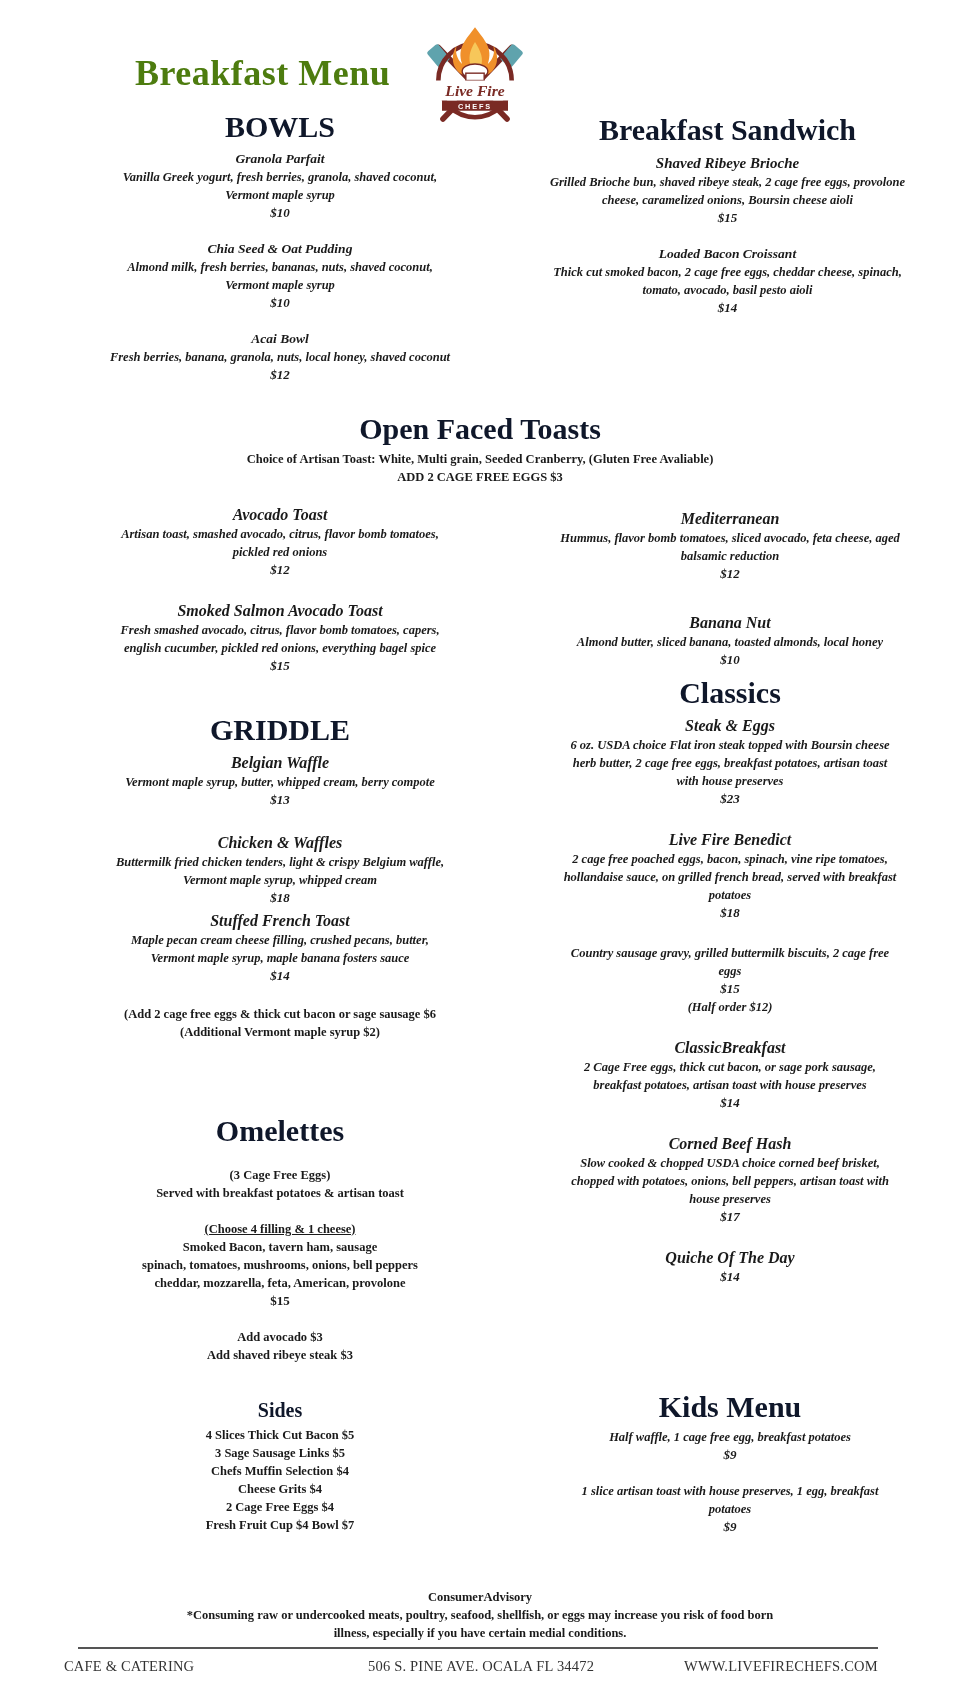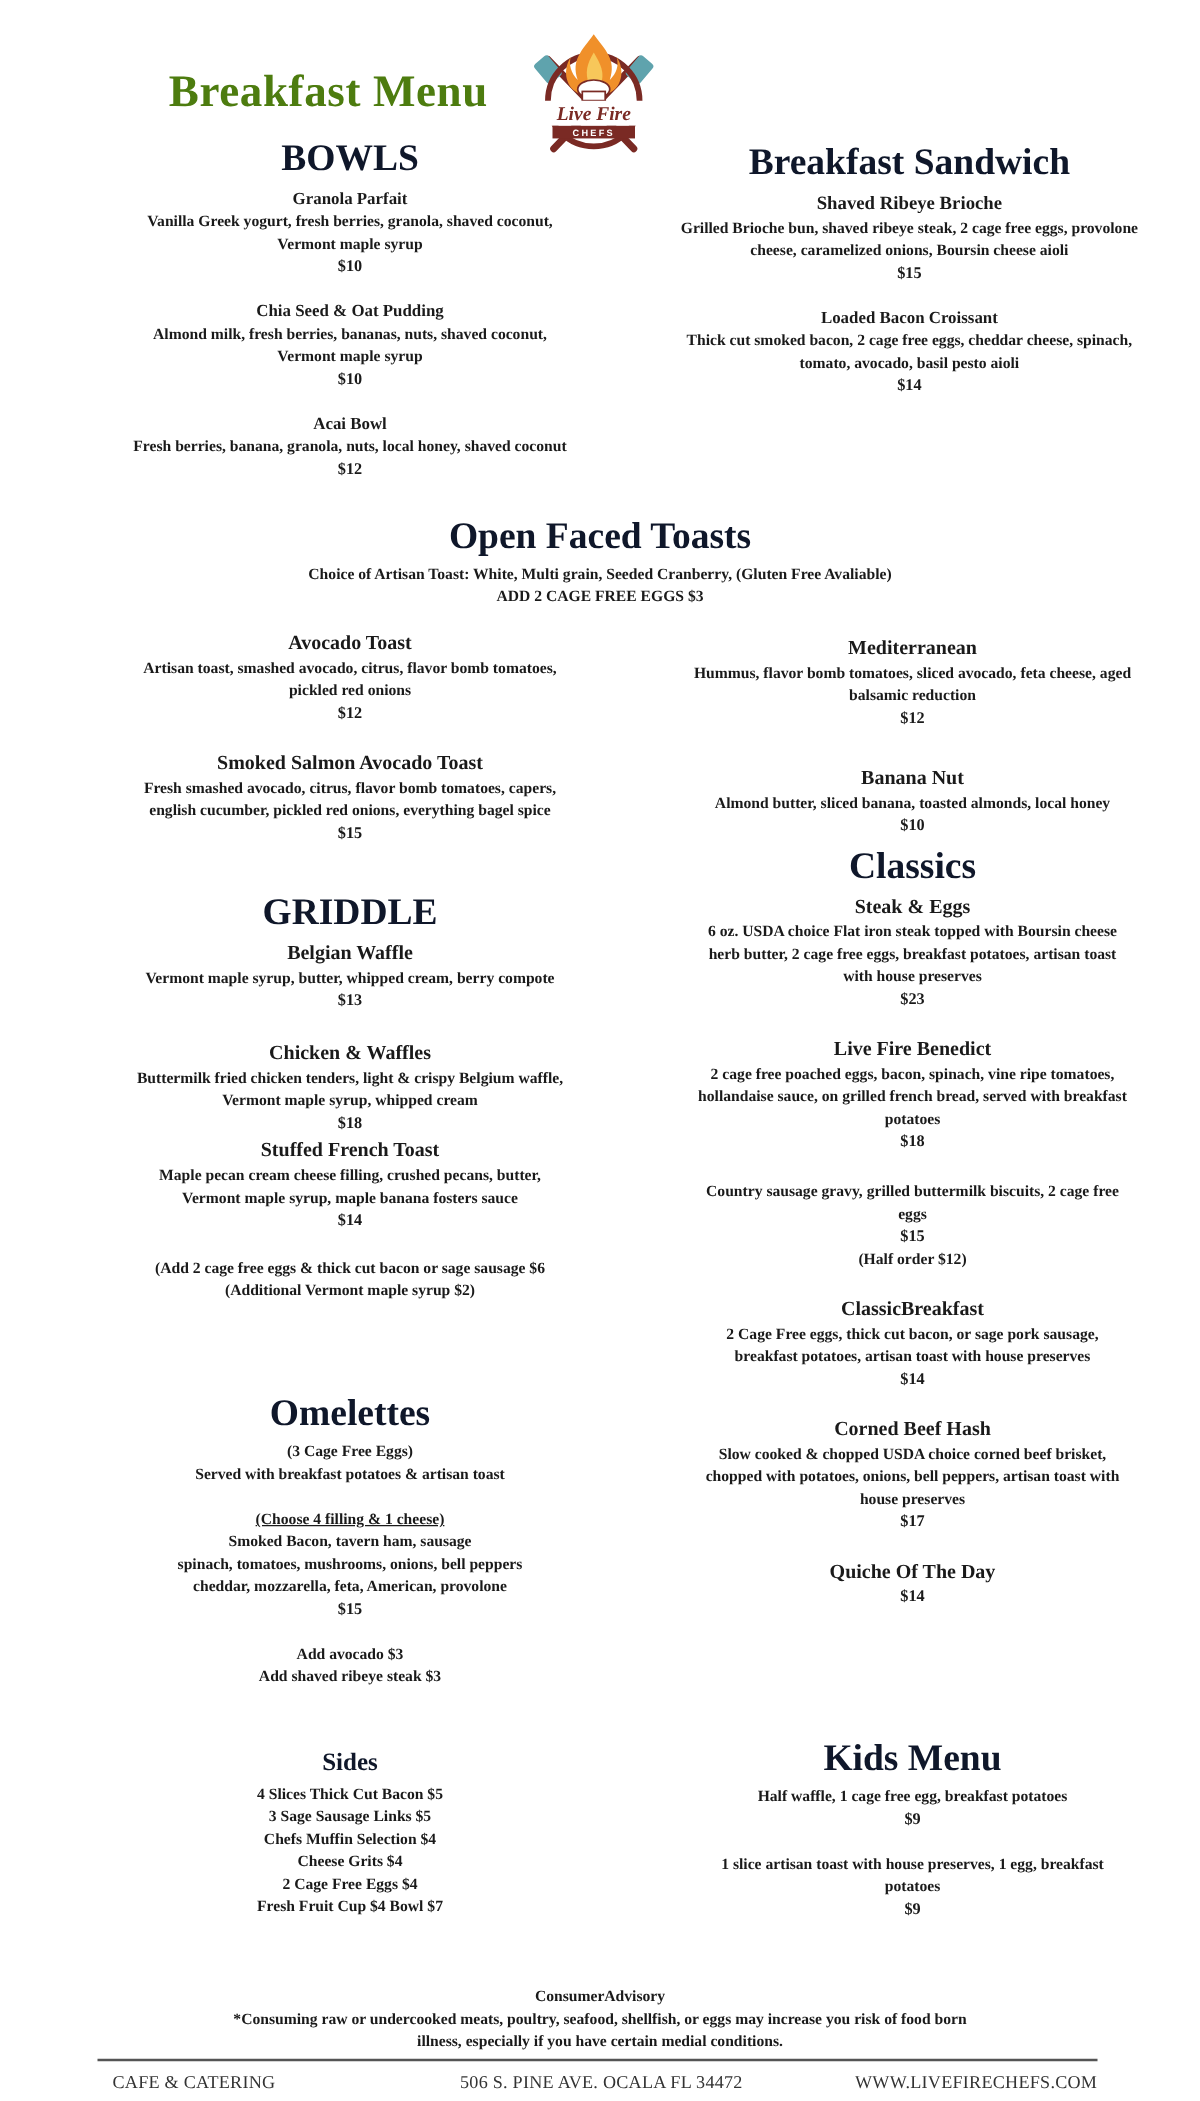--- a/index.html
+++ b/index.html
@@ -8,21 +8,21 @@
   .abs { position:absolute; }
   .title { font-family:"Liberation Serif", serif; font-weight:bold; color:#4d7c0f;
            font-size:36px; letter-spacing:0.5px; }
   .sec { font-family:"Liberation Serif", serif; font-weight:bold; color:#0f172a;
          text-align:center; margin:0; line-height:1; }
   .col { text-align:center; }
   .item-name { font-family:"Liberation Serif", serif; font-weight:bold; font-size:16px; margin:0; line-height:20px; }
   .item-name.small { font-size:13.5px; line-height:18px; }
   .desc { font-family:"Liberation Serif", serif; font-weight:bold; font-size:12.5px; line-height:18px; margin:0; }
   .price { font-family:"Liberation Serif", serif; font-weight:bold; font-size:13px; line-height:18px; margin:0; }
-  .item { margin-bottom:20px; }
+  .item { margin-bottom:20px;font-style:italic; }
   .line { font-family:"Liberation Serif", serif; font-weight:bold; font-size:12.5px; line-height:18px; margin:0; }
   .underline { text-decoration:underline; }
   .footer-text { font-family:"Liberation Serif", serif; font-size:14.5px; color:#333; letter-spacing:0.2px; }
   .logo { width:110px; height:110px; }
 </style>
 </head>
 <body>
 
 <div class="abs title" style="left:135px; top:52px;">Breakfast Menu</div>
 
@@ -179,21 +179,21 @@
     <p class="desc">house preserves</p>
     <p class="price">$17</p>
   </div>
   <div class="item">
     <p class="item-name">Quiche Of The Day</p>
     <p class="price">$14</p>
   </div>
 </div>
 
 <div class="abs col" style="left:60px; top:1116px; width:440px;">
-  <h2 class="sec" style="font-size:30px; margin-bottom:6px;">Omelettes</h2>
+  <h2 class="sec" style="font-size:30px; margin-bottom:20px;">Omelettes</h2>
   <p class="line">(3 Cage Free Eggs)</p>
   <p class="line" style="margin-bottom:18px;">Served with breakfast potatoes &amp; artisan toast</p>
   <p class="line underline">(Choose 4 filling &amp; 1 cheese)</p>
   <p class="line">Smoked Bacon, tavern ham, sausage</p>
   <p class="line">spinach, tomatoes, mushrooms, onions, bell peppers</p>
   <p class="line">cheddar, mozzarella, feta, American, provolone</p>
   <p class="price" style="margin-bottom:18px;">$15</p>
   <p class="line">Add avocado $3</p>
   <p class="line">Add shaved ribeye steak $3</p>
 </div>
@@ -222,15 +222,15 @@
 </div>
 
 <div class="abs col" style="left:80px; top:1588px; width:800px;">
   <p class="line">ConsumerAdvisory</p>
   <p class="line">*Consuming raw or undercooked meats, poultry, seafood, shellfish, or eggs may increase you risk of food born</p>
   <p class="line">illness, especially if you have certain medial conditions.</p>
 </div>
 
 <div class="abs" style="left:78px; top:1647px; width:800px; height:2px; background:#555;"></div>
 
-<div class="abs footer-text" style="left:90px; top:1658px;text-align:center;">CAFE &amp; CATERING</div>
+<div class="abs footer-text" style="left:64px; top:1658px;text-align:center;">CAFE &amp; CATERING</div>
 <div class="abs footer-text" style="left:368px; top:1658px;">506 S. PINE AVE. OCALA FL 34472</div>
 <div class="abs footer-text" style="left:684px; top:1658px;">WWW.LIVEFIRECHEFS.COM</div>
 
 </body></html>

